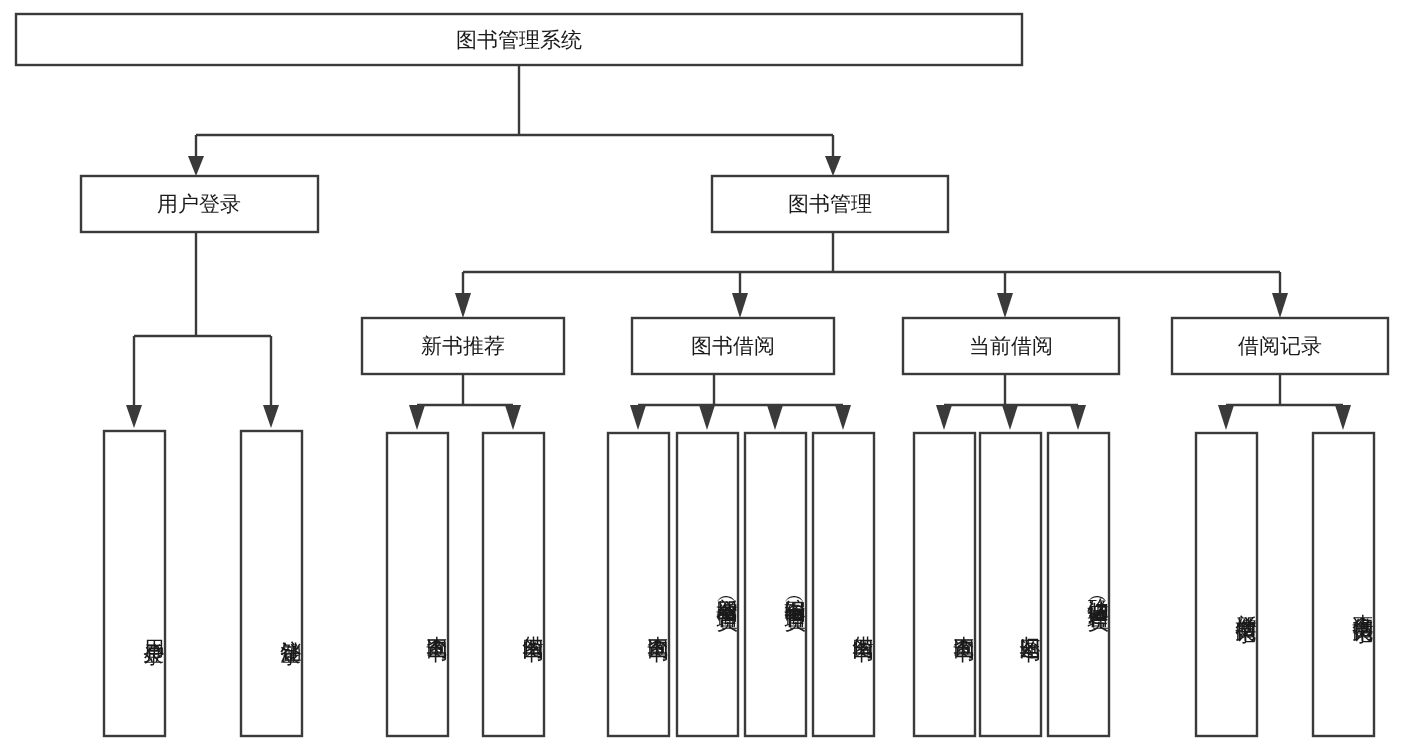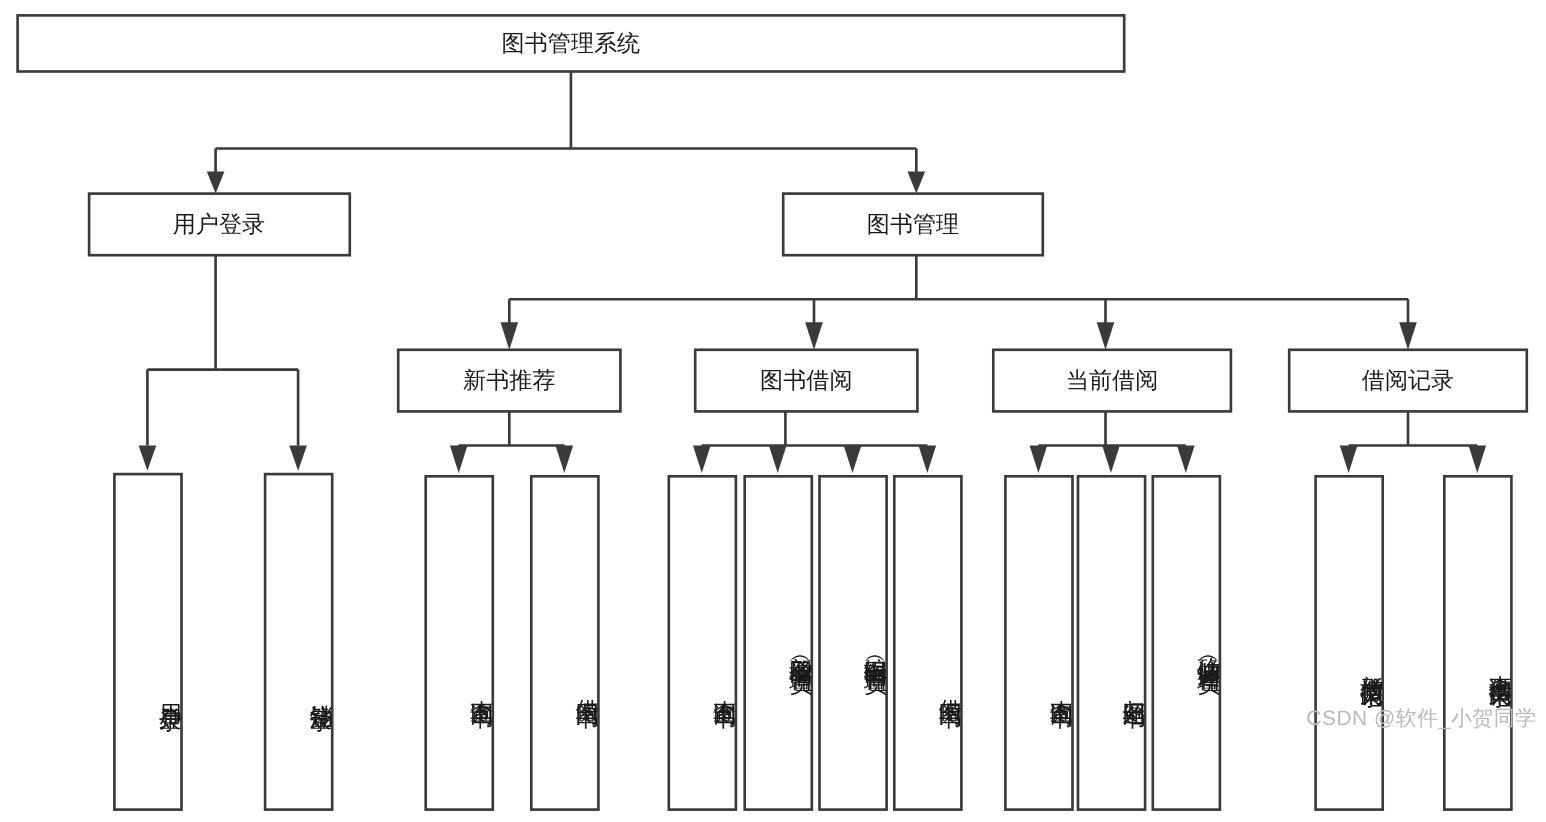--- a/index.html
+++ b/index.html
@@ -198,14 +198,13 @@
   <div class="vlabel" style="left:745px; top:440px; width:61px; height:300px;">编辑图书（管理员）</div>
   <div class="vlabel" style="left:813px; top:508px; width:61px; height:230px;">借阅图书</div>
 
   <div class="vlabel" style="left:914px; top:508px; width:61px; height:230px;">查询图书</div>
   <div class="vlabel" style="left:980px; top:508px; width:61px; height:230px;">归还图书</div>
   <div class="vlabel" style="left:1048px; top:440px; width:61px; height:300px;">确认归还（管理员）</div>
 
   <div class="vlabel" style="left:1196px; top:470px; width:61px; height:265px;">新增借阅记录</div>
   <div class="vlabel" style="left:1313px; top:470px; width:61px; height:265px;">查询借阅记录</div>
 
-  <div class="watermark">CSDN @软件_小贺同学</div>
 </div>
 
 </body></html>

